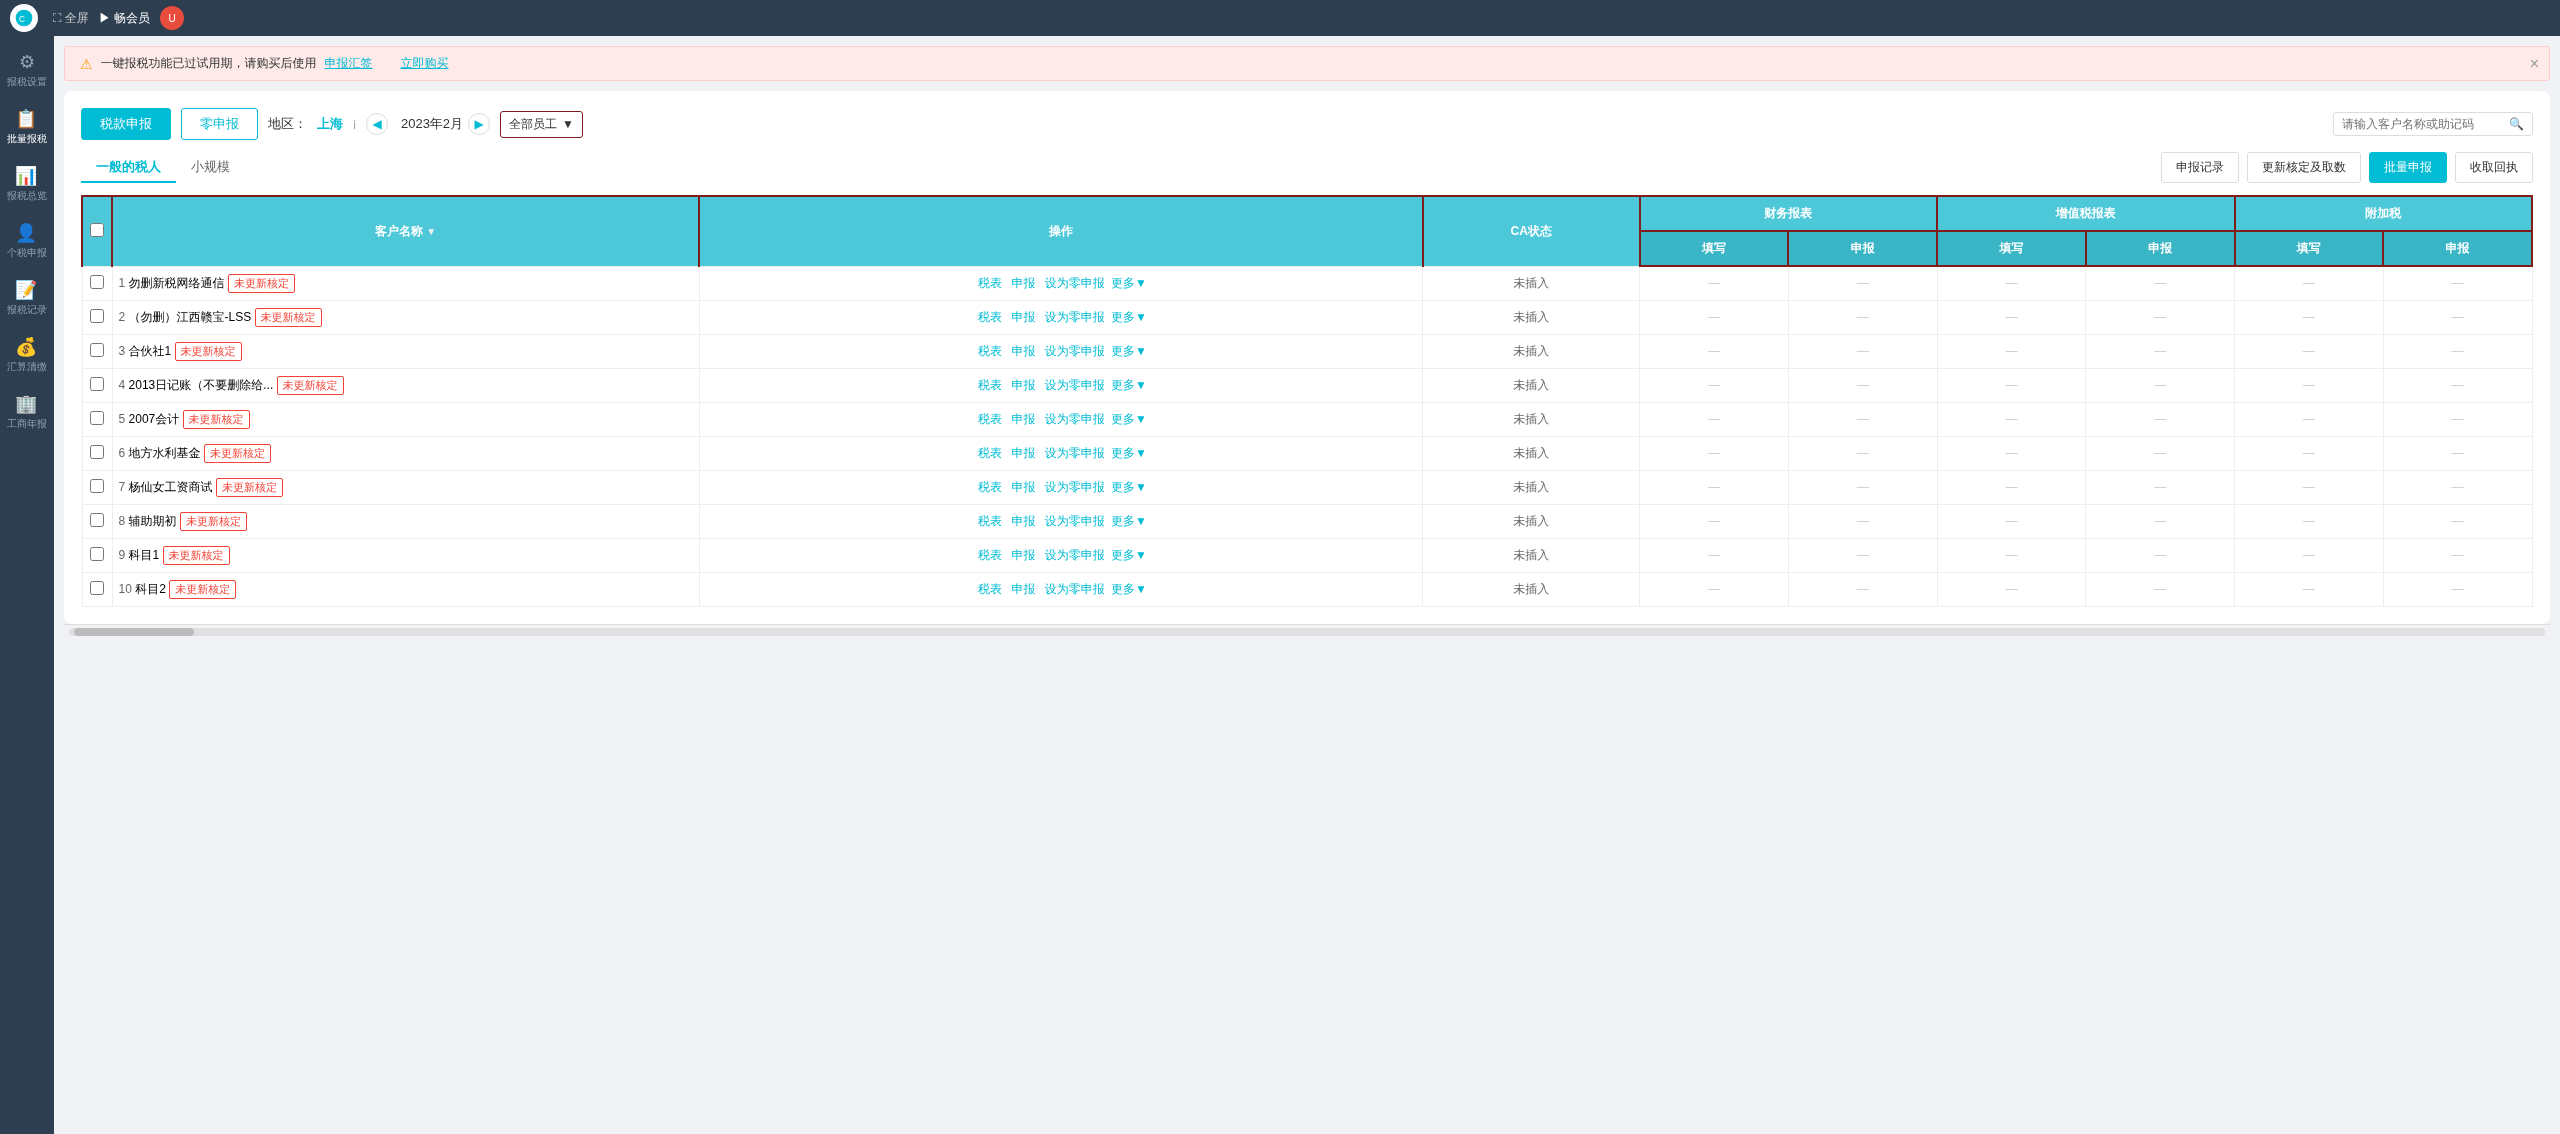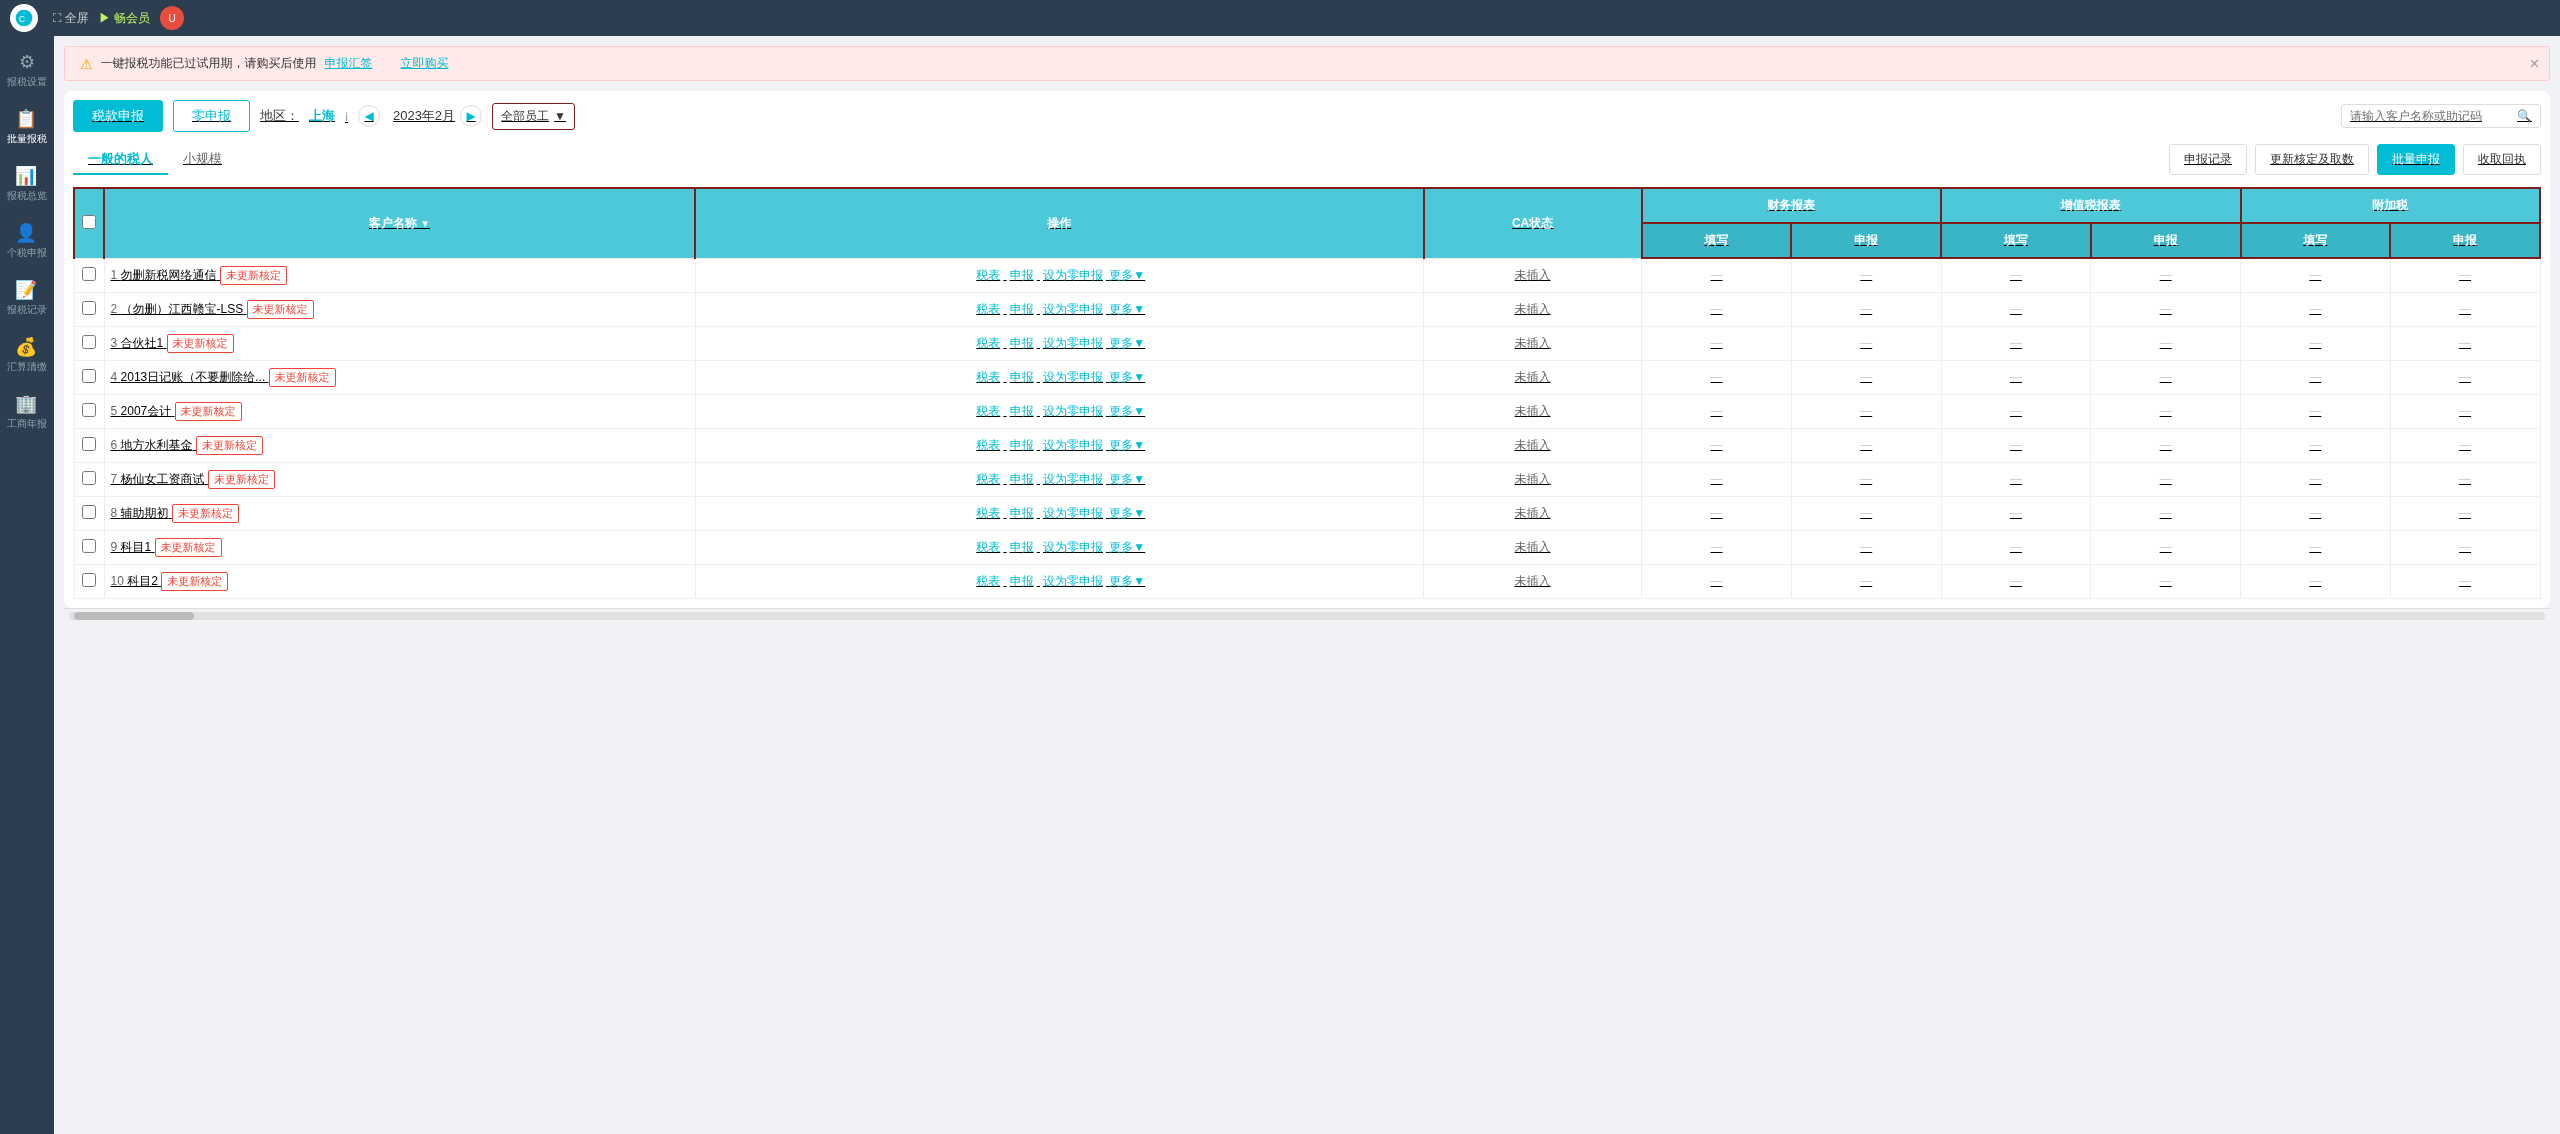--- a/index.html
+++ b/index.html
@@ -31,21 +31,21 @@
     .content { flex: 1; overflow: auto; padding: 10px; background: #f0f2f5; }
 
     
     .notice-banner { background: #ffeaea; border: 1px solid #fcc; padding: 8px 15px; display: flex; align-items: center; gap: 8px; margin-bottom: 10px; border-radius: 3px; position: relative; }
     .notice-banner .notice-icon { color: #ff9800; font-size: 14px; }
     .notice-banner .notice-text { color: #333; font-size: 12px; }
     .notice-banner .notice-link { color: #00bcd4; text-decoration: underline; cursor: pointer; }
     .notice-banner .close-btn { position: absolute; right: 10px; cursor: pointer; color: #999; font-size: 16px; }
 
     
-    .panel { background: white; border-radius: 8px; padding: 9px; text-decoration: underline; }
+    .panel { background: white; border-radius: 8px; padding: 17px; }
 
     
     .toolbar-row { display: flex; align-items: center; gap: 10px; margin-bottom: 12px; }
     .tab-btn { padding: 6px 18px; border: 1px solid #00bcd4; border-radius: 3px; cursor: pointer; font-size: 13px; background: white; color: #00bcd4; }
     .tab-btn.active { background: #00bcd4; color: white; }
     .region-label { color: #333; font-size: 13px; }
     .region-value { color: #00bcd4; font-size: 13px; font-weight: bold; }
     .info-icon { color: #999; cursor: pointer; }
     .date-nav { display: flex; align-items: center; gap: 5px; }
     .date-nav .arrow { background: white; border: 1px solid #ddd; width: 22px; height: 22px; border-radius: 50%; display: flex; align-items: center; justify-content: center; cursor: pointer; color: #00bcd4; }
@@ -96,21 +96,21 @@
 
 <div class="top-nav">
   <div class="logo">
     <svg viewBox="0 0 24 24" fill="#00bcd4">
         <circle cx="12" cy="12" r="10" fill="#00bcd4"></circle>
         <text x="6" y="17" fill="white" font-size="10" font-family="Arial">C</text>
       </svg>
   </div>
   <div class="right-tools">
     <span>⛶ <span>全屏</span></span>
-    <span style="color:#bef264;">▶ <span>畅会员</span></span>
+    <span style="color:#ffffff;">▶ <span>畅会员</span></span>
     <div class="avatar">U</div>
   </div>
 </div>
 
 <div class="main-layout">
 
   <div class="sidebar">
     <div class="sidebar-item">
       <span class="sidebar-icon">⚙</span>
       <span class="sidebar-label">报税设置</span>

